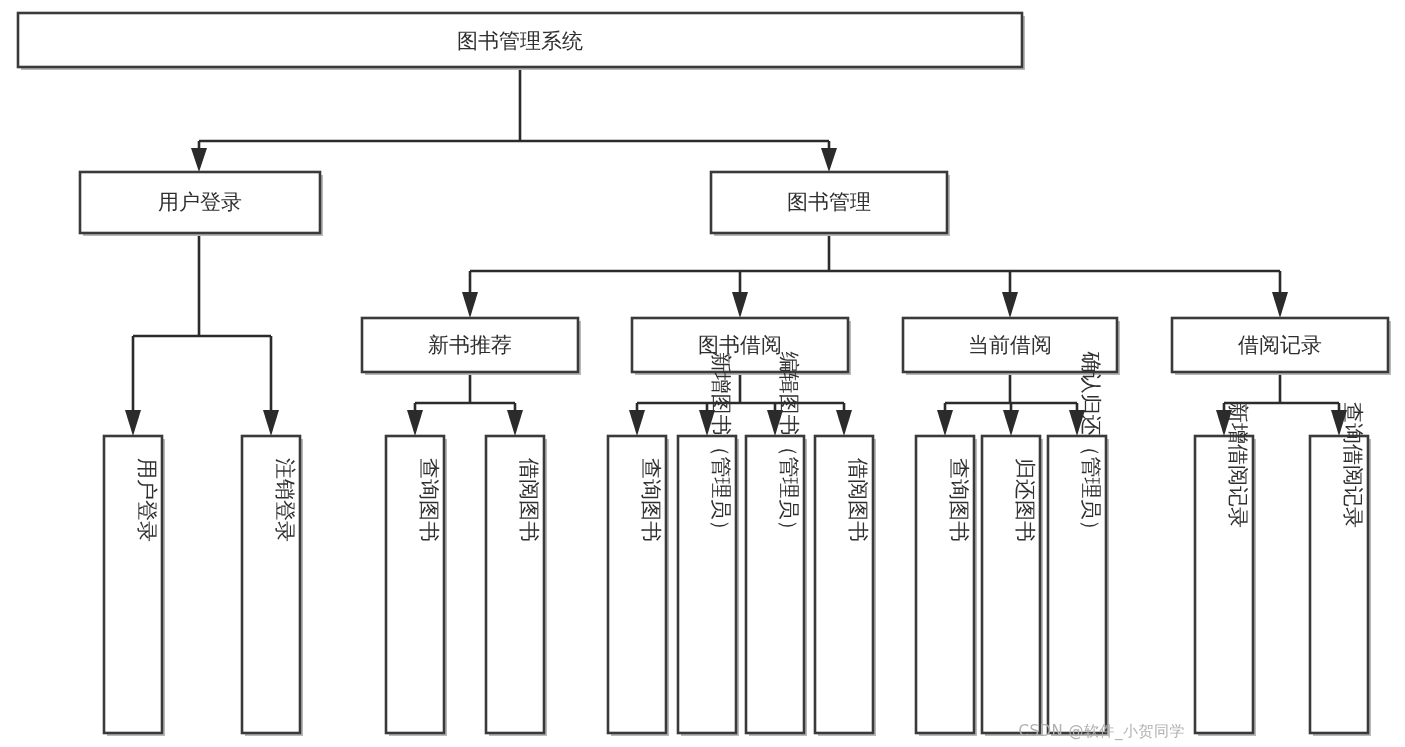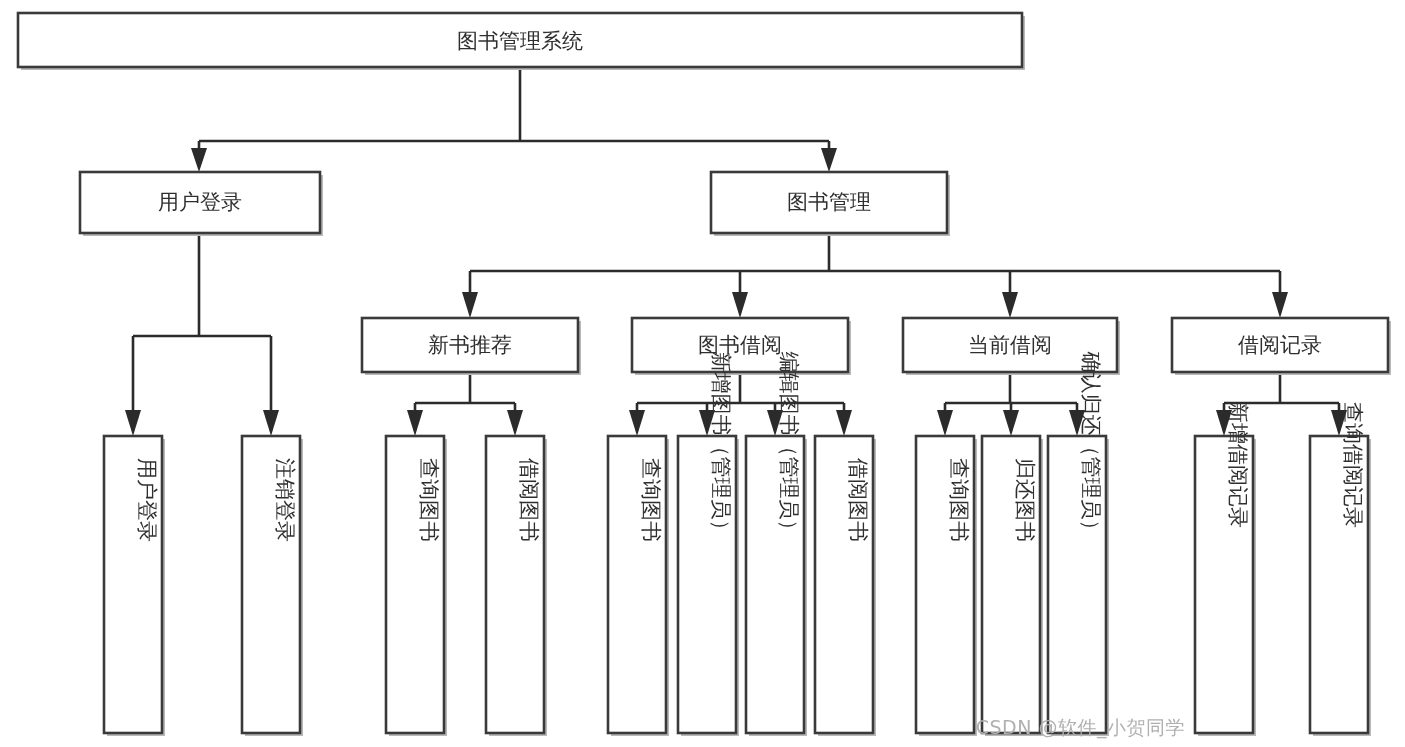--- a/index.html
+++ b/index.html
@@ -56,21 +56,21 @@
     font-family: "DejaVu Sans", "Liberation Sans", sans-serif;
     font-size: 21px;
     fill: #2f2f2f;
     text-anchor: middle;
   }
   .watermark {
     position: absolute;
     right: 10px;
     bottom: 6px;
     font-family: "DejaVu Sans", "Liberation Sans", sans-serif;
-    font-size: 19px;
+    font-size: 15px;
     color: #b0b0b0;
     letter-spacing: 0.5px;
     white-space: nowrap;
     pointer-events: none;
   }
 </style>
 </head>
 <body>
 
 <div id="diagram-root">

